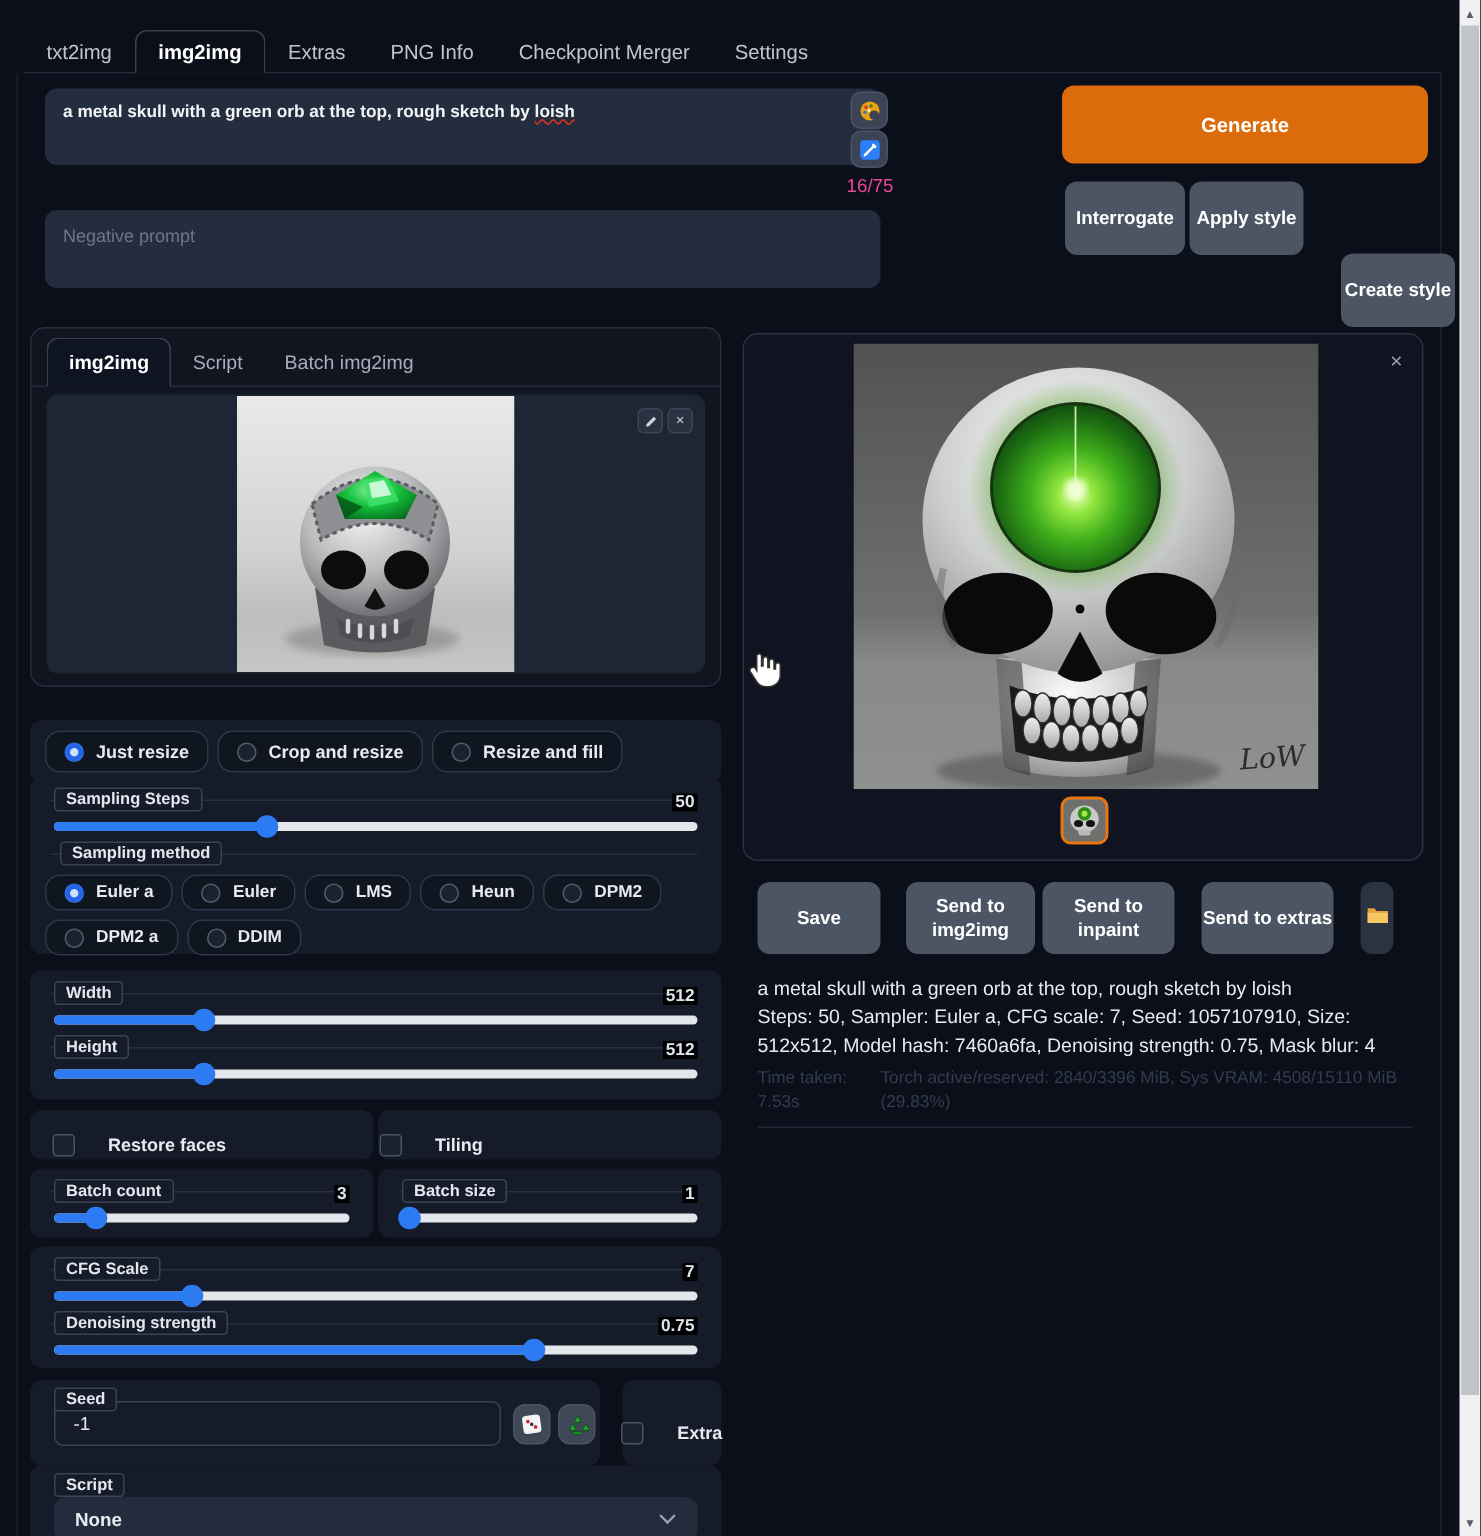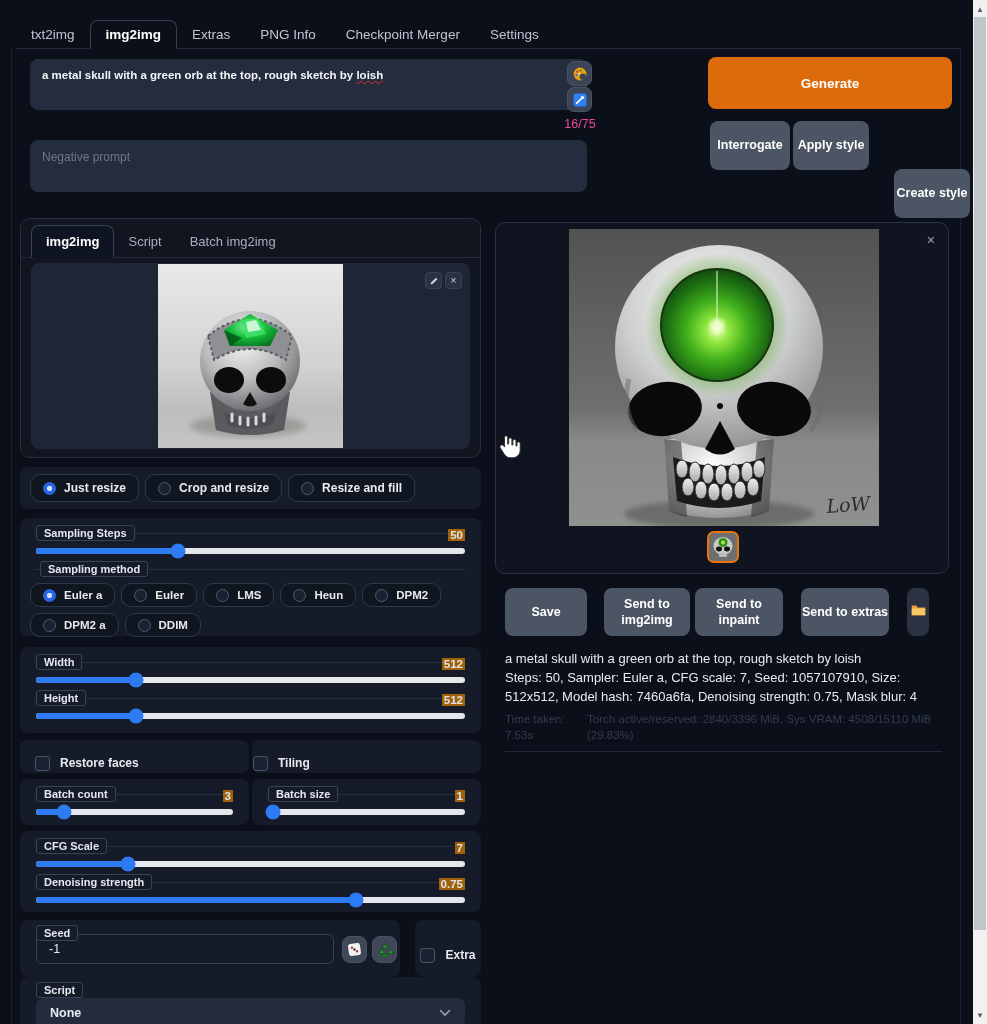--- a/index.html
+++ b/index.html
@@ -60,30 +60,30 @@
   .radio { width:13px; height:13px; border-radius:50%; border:1px solid #525b6e;
       background:#1a2130; flex:none; }
   .radio.sel { border-color:#2f6fe4; background:radial-gradient(circle,#cfe0ff 0 2.5px,#2563eb 3px); }
 
   .slider-head { position:relative; display:flex; justify-content:space-between;
       align-items:flex-end; padding:0 16px; margin-top:7px; }
   .slider-head::before { content:""; position:absolute; left:14px; right:16px; top:8px;
       height:1px; background:#272f41; }
   .block-label { position:relative; z-index:2; background:#151b28; border:1px solid #3a4356;
       border-radius:3px; padding:1px 7px; font-size:11px; font-weight:700; color:#e3e7ee; }
-  .block-value { position:relative; z-index:2; background:#a16207; padding:0 2px;
+  .block-value { position:relative; z-index:2; background:#000000; padding:0 2px;
       font-size:11.5px; font-weight:700; color:#dfe3ea; }
   .track { position:relative; height:6px; background:#e3e6ea; border-radius:3px;
       margin:7px 16px 0; cursor:pointer; }
   .fill { position:absolute; left:0; top:0; bottom:0; background:#2c7bf2; border-radius:3px; }
   .handle { position:absolute; top:50%; width:15px; height:15px; border-radius:50%;
       background:#2c7bf2; transform:translate(-50%,-50%); cursor:grab; }
   .checkbox { width:15px; height:15px; border:1px solid #4a5468; border-radius:3px;
       background:#1a2232; flex:none; cursor:pointer; }
-  .check-row { display:flex; gap:10px; font-size:12px; font-weight:700;margin-top:13px; }
+  .check-row { display:flex; gap:22px; font-size:12px; font-weight:700;margin-top:13px; }
 
   
   .gallery { left:495px; top:222px; width:454px; height:352px; background:#0f1420;
       border:1px solid #2a3242; border-radius:10px; }
   .close-x { position:absolute; top:10px; right:13px; color:#9aa3b2; font-size:14px;
       line-height:1; cursor:pointer; }
   .thumb { position:absolute; left:211px; top:308px; width:32px; height:32px;
       border:2px solid #e8750e; border-radius:7px; overflow:hidden; cursor:pointer;
       background:#7a7a7a; }
   .out-buttons { left:505px; top:588px; width:444px; display:flex; }
@@ -218,21 +218,21 @@
           <path d="M2,10.2 l0.5-2.3 L8.3,2.1 l1.8,1.8 L4.3,9.7 Z" fill="#cfd4dd"></path>
         </svg>
       </div>
       <div class="img-tool-btn">
         <span>×</span>
       </div>
     </div>
   </div>
 </div>
 
-<div class="abs panel" style="left:20px;top:467px;width:461px;height:42px;display:flex;align-items:center;gap:6px;padding:0 10px;">
+<div class="abs panel" style="left:20px;top:480px;width:461px;height:42px;display:flex;align-items:center;gap:6px;padding:0 10px;">
   <div class="pill">
     <span class="radio sel"></span>
     <span>Just resize</span>
   </div>
   <div class="pill">
     <span class="radio"></span>
     <span>Crop and resize</span>
   </div>
   <div class="pill">
     <span class="radio"></span>

